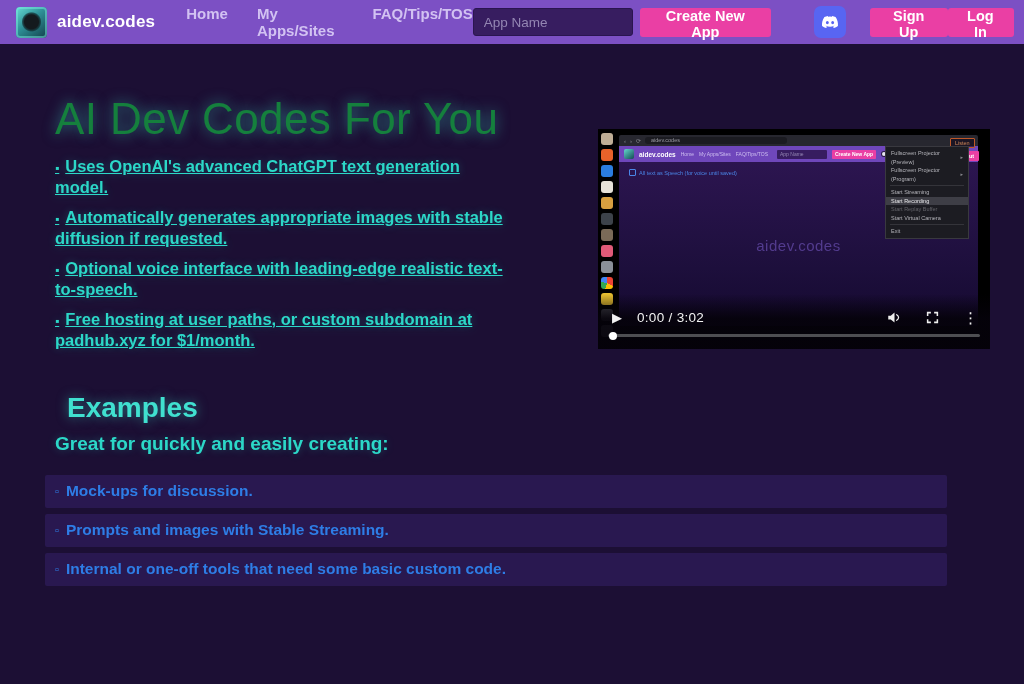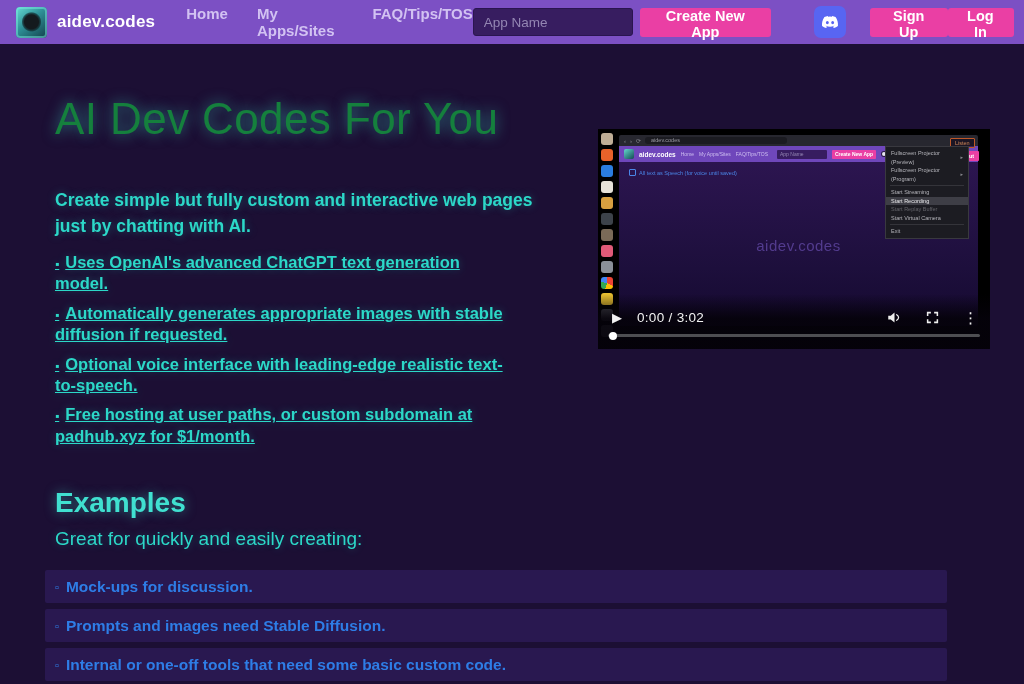--- a/index.html
+++ b/index.html
@@ -33,23 +33,23 @@
   .main{position:absolute;left:55px;top:44px;}
   .title{margin:50px 0 0;font-size:44px;font-weight:400;color:#15803d;letter-spacing:.4px;
     text-shadow:0 0 14px rgba(64,224,208,.55);}
   .intro{margin:44px 0 0;width:478px;font-size:17.5px;font-weight:bold;color:#2cd8c8;line-height:1.48;
     text-shadow:0 0 8px rgba(44,216,200,.35);}
   .hero-bullets{margin-top:12px;width:448px;}
   .hb{font-size:16.5px;font-weight:bold;color:#2cd8c8;line-height:1.3;margin:8px 0;
     text-shadow:0 0 8px rgba(44,216,200,.3);text-decoration:underline;}
   .hb .mark{font-size:12px;margin-right:6px;}
   
-  .xhead{margin:40px 0 0;font-size:28px;font-weight:bold;color:#40e0d0;
+  .xhead{margin:40px 12px 0;font-size:28px;font-weight:bold;color:#40e0d0;
     text-shadow:0 0 12px rgba(64,224,208,.5);}
-  .xsub{margin:9px 0 0;font-size:19px;font-weight:normal;color:#2cd8c8;
+  .xsub{margin:9px 0 0;font-size:19px;font-weight:bold;color:#2cd8c8;
     text-shadow:0 0 8px rgba(44,216,200,.3);}
   .xrows{margin:20px 0 0 -10px;}
   .xrow{width:902px;height:33px;background:#291850;border-radius:2px;margin-bottom:6px;
     display:flex;align-items:center;padding-left:10px;box-sizing:border-box;}
   .xmark{color:#2e7de6;font-size:11px;margin-right:7px;}
   .xtext{color:#2e7de6;font-size:15.5px;font-weight:bold;}
   
   .video{position:absolute;left:598px;top:129px;width:392px;height:220px;background:#000;cursor:pointer;}
   .dock{position:absolute;left:3px;top:4px;width:14px;}
   .di{width:12px;height:12px;border-radius:3px;margin-bottom:4px;}
@@ -118,40 +118,39 @@
     <svg width="20" height="16" viewBox="0 0 24 24">
       <path fill="#ffffff" d="M20.317 4.37a19.79 19.79 0 00-4.885-1.515.074.074 0 00-.079.037c-.21.375-.444.865-.608 1.25a18.27 18.27 0 00-5.487 0 12.64 12.64 0 00-.617-1.25.077.077 0 00-.079-.037A19.736 19.736 0 003.677 4.37a.07.07 0 00-.032.028C.533 9.046-.319 13.58.099 18.058a.082.082 0 00.031.056 19.9 19.9 0 005.993 3.03.078.078 0 00.084-.028c.462-.63.873-1.295 1.226-1.994a.076.076 0 00-.041-.106 13.1 13.1 0 01-1.872-.892.077.077 0 01-.008-.128c.126-.094.252-.192.372-.291a.074.074 0 01.078-.01c3.928 1.793 8.18 1.793 12.061 0a.074.074 0 01.079.009c.12.099.245.198.372.292a.077.077 0 01-.006.128 12.3 12.3 0 01-1.873.891.077.077 0 00-.041.107c.36.698.772 1.362 1.225 1.993a.076.076 0 00.084.029 19.84 19.84 0 006.002-3.03.077.077 0 00.032-.055c.5-5.177-.838-9.674-3.549-13.66a.06.06 0 00-.031-.029zM8.02 15.33c-1.183 0-2.157-1.085-2.157-2.419 0-1.333.956-2.419 2.157-2.419 1.21 0 2.176 1.096 2.157 2.42 0 1.333-.956 2.418-2.157 2.418zm7.975 0c-1.183 0-2.157-1.085-2.157-2.419 0-1.333.955-2.419 2.157-2.419 1.21 0 2.176 1.096 2.157 2.42 0 1.333-.946 2.418-2.157 2.418z"></path>
     </svg>
   </div>
   <button class="btn signup">Sign Up</button>
   <button class="btn login">Log In</button>
 </header>
 
 <main class="main">
   <h1 class="title">AI Dev Codes For You</h1>
-  <p class="intro">Create simple but fully custom and interactive web pages just by chatting with AI.</p>
 
   <div class="hero-bullets">
     <p class="hb"><span class="mark">▪</span><span>Uses OpenAI's advanced ChatGPT text generation model.</span></p>
     <p class="hb"><span class="mark">▪</span><span>Automatically generates appropriate images with stable diffusion if requested.</span></p>
     <p class="hb"><span class="mark">▪</span><span>Optional voice interface with leading-edge realistic text-to-speech.</span></p>
     <p class="hb"><span class="mark">▪</span><span>Free hosting at user paths, or custom subdomain at padhub.xyz for $1/month.</span></p>
   </div>
 
   <h2 class="xhead">Examples</h2>
   <p class="xsub">Great for quickly and easily creating:</p>
 
   <div class="xrows">
     <div class="xrow">
       <span class="xmark">▫</span>
       <span class="xtext">Mock-ups for discussion.</span>
     </div>
     <div class="xrow">
       <span class="xmark">▫</span>
-      <span class="xtext">Prompts and images need Stable Diffusion.</span>
+      <span class="xtext">Prompts and images with Stable Streaming.</span>
     </div>
     <div class="xrow">
       <span class="xmark">▫</span>
       <span class="xtext">Internal or one-off tools that need some basic custom code.</span>
     </div>
 
   </div>
 </main>
 
 <div class="video">

